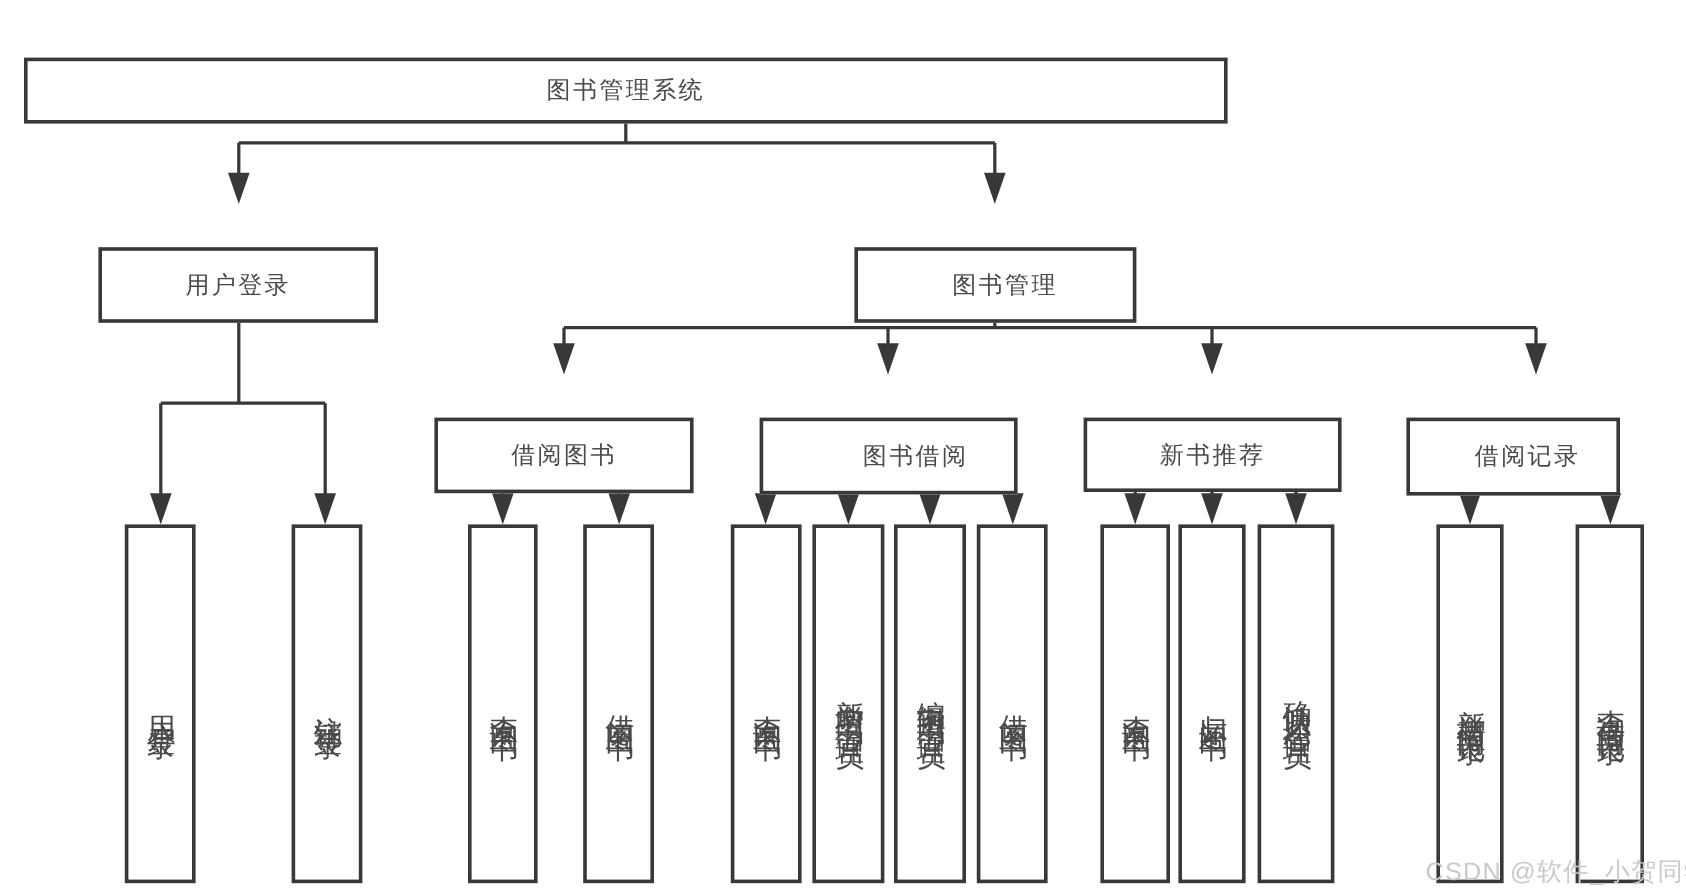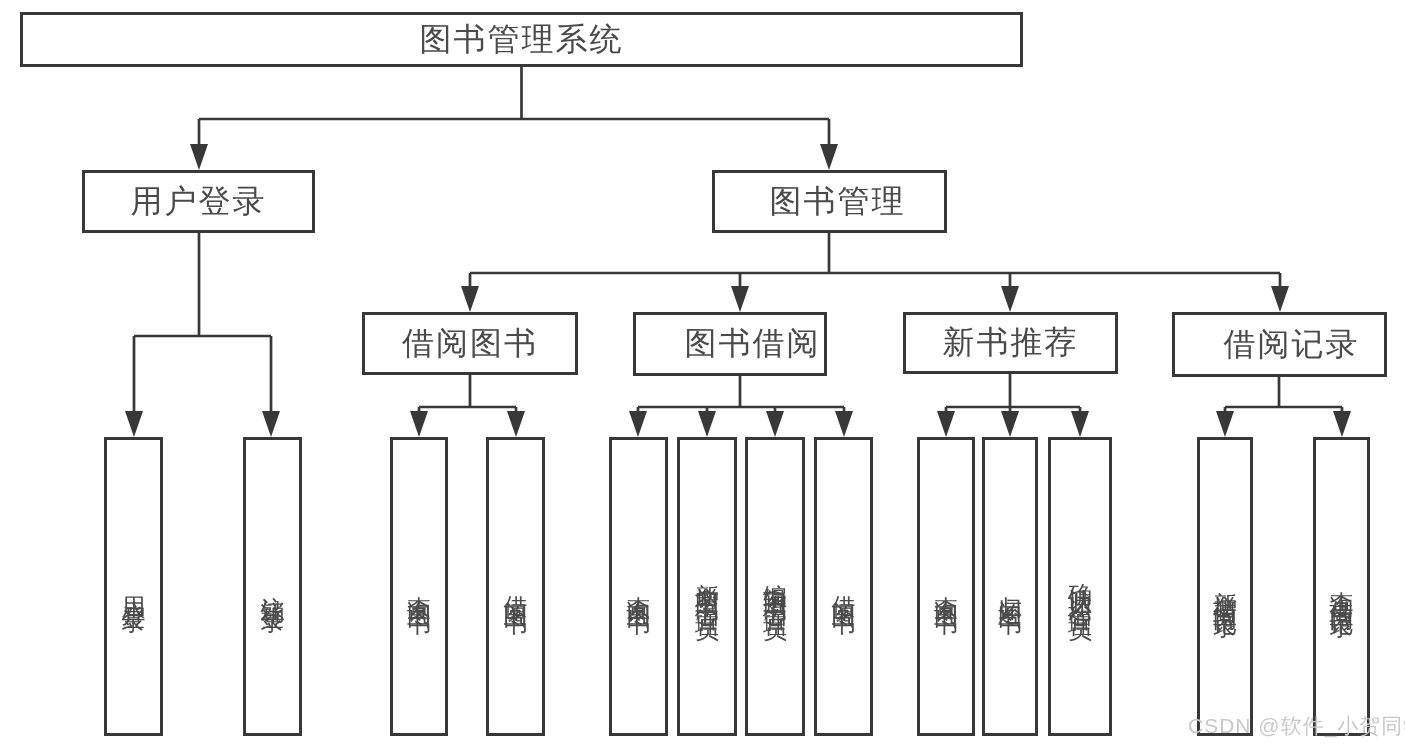--- a/index.html
+++ b/index.html
@@ -19,21 +19,21 @@
   .stage{position:relative;width:1405px;height:747px;}
   .connectors{position:absolute;left:0;top:0;z-index:0;}
   .box{
     position:absolute;box-sizing:border-box;
     border:3px solid var(--line);
     background:var(--box-fill);
     display:flex;align-items:center;justify-content:center;
     color:var(--text);
     z-index:1;
   }
-  .hbox{font-size:32px;letter-spacing:2px;white-space:nowrap;}
+  .hbox{font-size:20px;letter-spacing:2px;white-space:nowrap;margin-top:36px;}
   .vbox{
     writing-mode:vertical-rl;
     text-orientation:mixed;
     font-size:24px;letter-spacing:5px;
     line-height:1;
   }
   .watermark{
     position:absolute;left:1188px;top:712px;
     font-size:21px;color:var(--watermark);
     letter-spacing:1px;white-space:nowrap;
@@ -84,23 +84,23 @@
       <polygon points="1333,411 1351,411 1342,437"></polygon>
     </g>
   </svg>
 
   <div class="box hbox" style="left:20px;top:12px;width:1003px;height:55px;">图书管理系统</div>
 
   <div class="box hbox" style="left:82px;top:170px;width:233px;height:63px;">用户登录</div>
   <div class="box hbox" style="left:712px;top:170px;width:235px;height:63px;padding-left:16px;">图书管理</div>
 
   <div class="box hbox" style="left:362px;top:312px;width:216px;height:63px;">借阅图书</div>
-  <div class="box hbox" style="left:633px;top:312px;width:194px;height:64px;padding-left:45px;">图书借阅</div>
+  <div class="box hbox" style="left:633px;top:312px;width:215px;height:64px;padding-left:45px;">图书借阅</div>
   <div class="box hbox" style="left:903px;top:312px;width:215px;height:62px;">新书推荐</div>
-  <div class="box hbox" style="left:1172px;top:312px;width:215px;height:65px;padding-left:24px;">借阅记录</div>
+  <div class="box hbox" style="left:1172px;top:312px;width:178px;height:65px;padding-left:24px;">借阅记录</div>
 
   <div class="box vbox" style="left:104px;top:437px;width:59px;height:299px;">用户登录</div>
   <div class="box vbox" style="left:243px;top:437px;width:59px;height:299px;">注销登录</div>
 
   <div class="box vbox" style="left:390px;top:437px;width:58px;height:299px;">查询图书</div>
   <div class="box vbox" style="left:486px;top:437px;width:59px;height:299px;">借阅图书</div>
 
   <div class="box vbox" style="left:609px;top:437px;width:59px;height:299px;">查询图书</div>
   <div class="box vbox" style="left:677px;top:437px;width:60px;height:299px;">新增图书（管理员）</div>
   <div class="box vbox" style="left:745px;top:437px;width:60px;height:299px;">编辑图书（管理员）</div>

